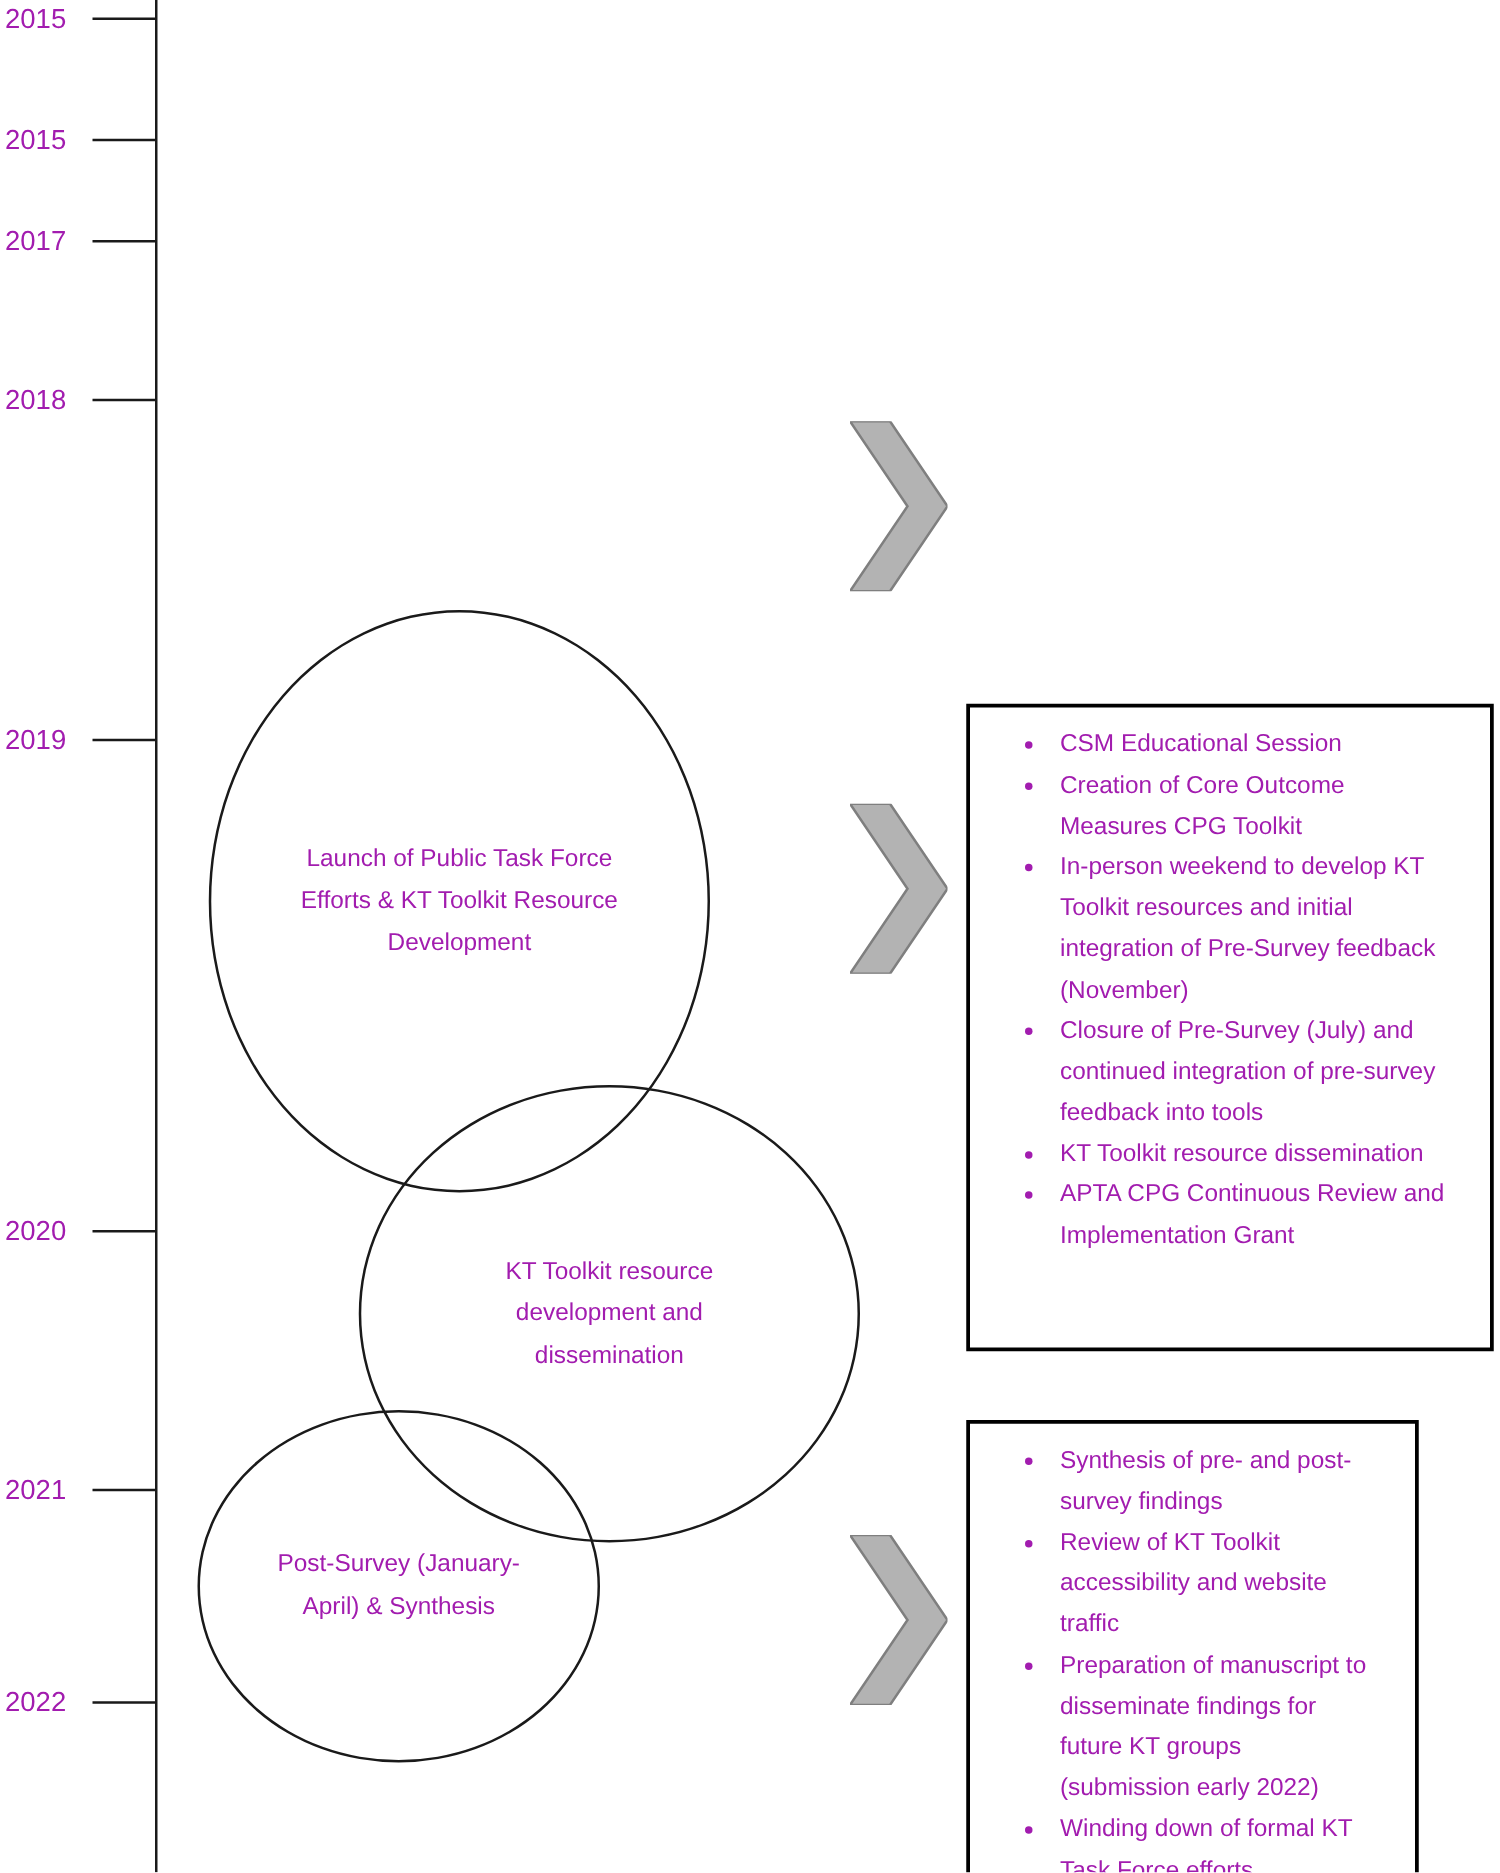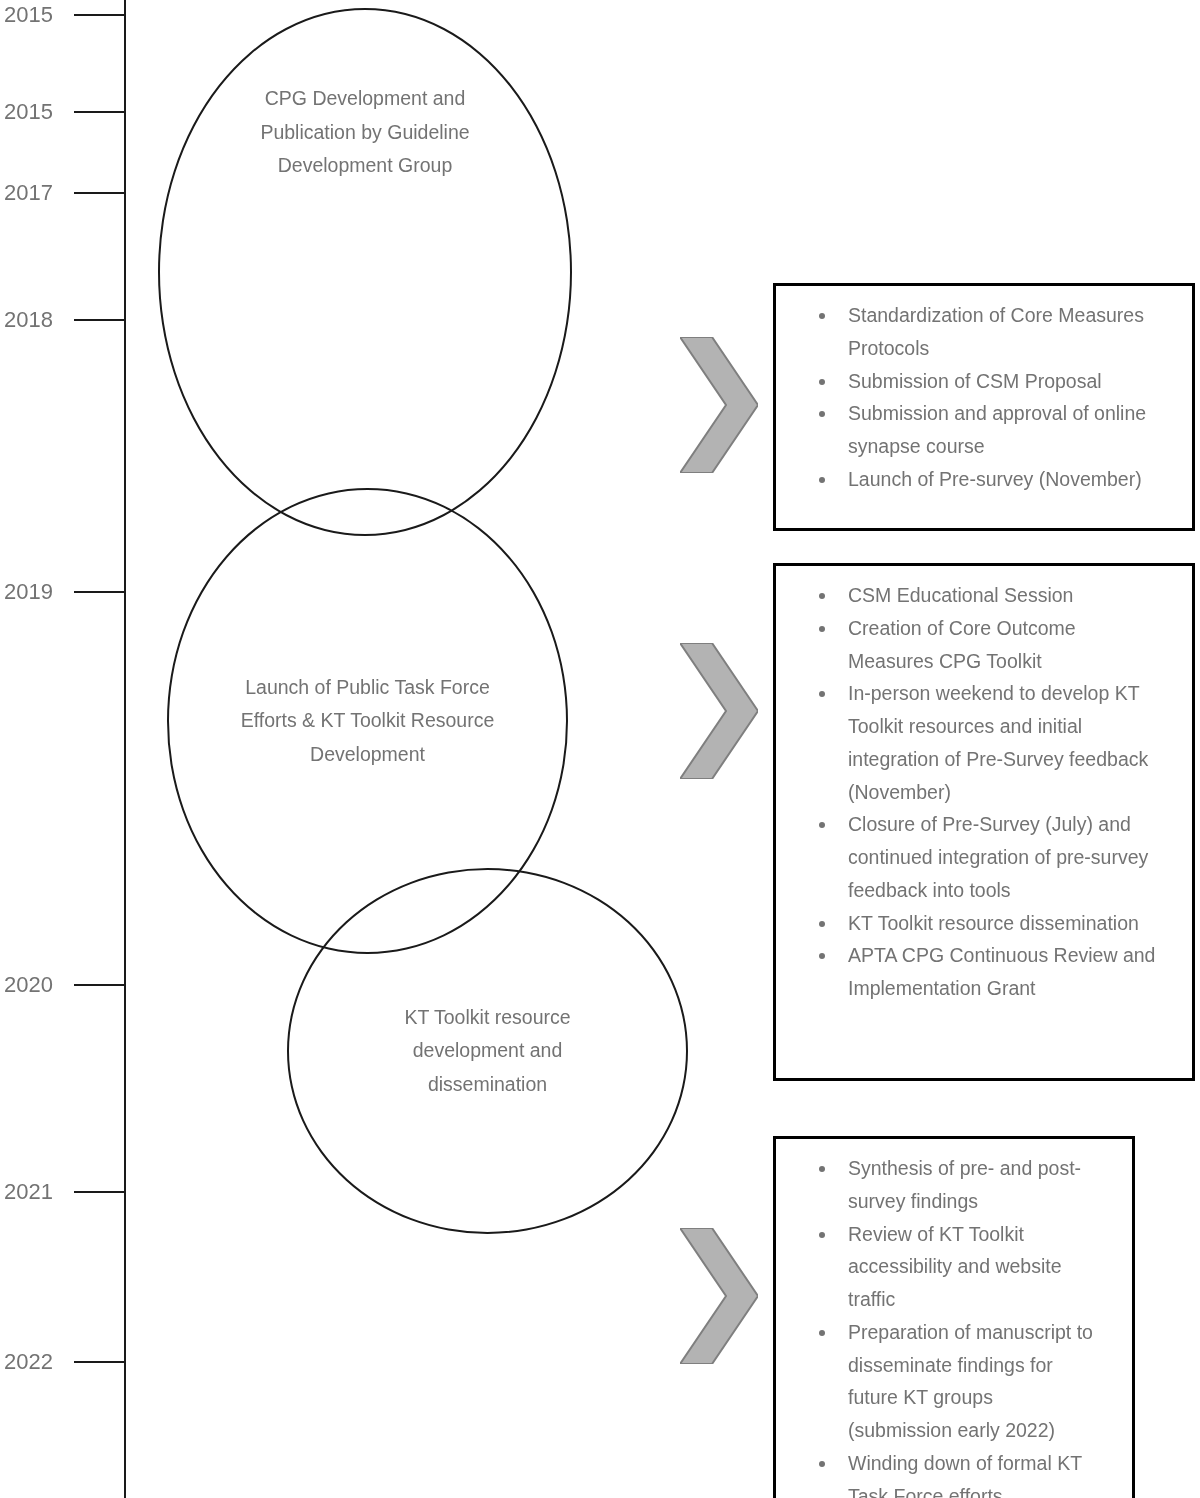--- a/index.html
+++ b/index.html
@@ -1,18 +1,18 @@
 <!DOCTYPE html>
 <html><head>
 <meta charset="utf-8">
 <style>
   html,body { margin:0; padding:0; background:#ffffff; }
   .canvas {
     position:relative; width:1200px; height:1498px; background:#ffffff;
-    font-family:"Liberation Sans", sans-serif; color:#737373; overflow:hidden;
+    font-family:"Liberation Sans", sans-serif; color:#a21caf; overflow:hidden;
   }
   .axis { position:absolute; left:124px; top:0; width:2px; height:1498px; background:#1a1a1a; }
   .tick { position:absolute; left:74px; width:50px; height:2px; background:#1a1a1a; }
   .year { position:absolute; left:4px; width:70px; font-size:22px; line-height:1; }
   .circle {
     position:absolute; border:2px solid #1a1a1a; border-radius:50%;
     display:flex; align-items:center; justify-content:center;
     text-align:center; font-size:19.5px; line-height:1.72; background:transparent;
   }
   .circle.label-top { align-items:flex-start; }
@@ -42,52 +42,44 @@
 
   <div class="year" style="top:4px;">2015</div>
   <div class="year" style="top:101px;">2015</div>
   <div class="year" style="top:182px;">2017</div>
   <div class="year" style="top:309px;">2018</div>
   <div class="year" style="top:581px;">2019</div>
   <div class="year" style="top:974px;">2020</div>
   <div class="year" style="top:1181px;">2021</div>
   <div class="year" style="top:1351px;">2022</div>
 
-  <div class="circle label-top" style="left:158px; top:8px; width:410px; height:452px; padding-top:72px;">
-    <span style="width:212px;">CPG Development and Publication by Guideline Development Group</span>
-  </div>
 
 
   <div class="circle" style="left:167px; top:488px; width:397px; height:462px;">
     <span style="width:290px;">Launch of Public Task Force Efforts &amp; KT Toolkit Resource Development</span>
   </div>
 
   <div class="circle" style="left:287px; top:868px; width:397px; height:362px;">
     <span style="width:205px;">KT Toolkit resource development and dissemination</span>
   </div>
 
+  <div class="circle" style="left:158px; top:1128px; width:318px; height:278px;">
+    <span style="width:222px;">Post-Survey (January-April) &amp; Synthesis</span>
+  </div>
 
   <svg class="arrow" style="left:680px; top:337px;" viewBox="0 0 78 136">
     <polygon points="0,0 32,0 78,68 32,136 0,136 46,68" stroke="#7f7f7f" stroke-width="2" fill="#b3b3b3"></polygon>
   </svg>
   <svg class="arrow" style="left:680px; top:643px;" viewBox="0 0 78 136">
     <polygon points="0,0 32,0 78,68 32,136 0,136 46,68" stroke="#7f7f7f" stroke-width="2" fill="#b3b3b3"></polygon>
   </svg>
   <svg class="arrow" style="left:680px; top:1228px;" viewBox="0 0 78 136">
     <polygon points="0,0 32,0 78,68 32,136 0,136 46,68" stroke="#7f7f7f" stroke-width="2" fill="#b3b3b3"></polygon>
   </svg>
 
-  <div class="box" style="left:773px; top:283px; width:422px; height:248px;">
-    <ul>
-      <li>Standardization of Core Measures Protocols</li>
-      <li>Submission of CSM Proposal</li>
-      <li>Submission and approval of online synapse course</li>
-      <li>Launch of Pre-survey (November)</li>
-    </ul>
-  </div>
 
   <div class="box" style="left:773px; top:563px; width:422px; height:518px;">
     <ul>
       <li>CSM Educational Session</li>
       <li>Creation of Core Outcome Measures CPG Toolkit</li>
       <li>In-person weekend to develop KT Toolkit resources and initial integration of Pre-Survey feedback (November)</li>
       <li>Closure of Pre-Survey (July) and continued integration of pre-survey feedback into tools</li>
       <li>KT Toolkit resource dissemination</li>
       <li>APTA CPG Continuous Review and Implementation Grant</li>
     </ul>

